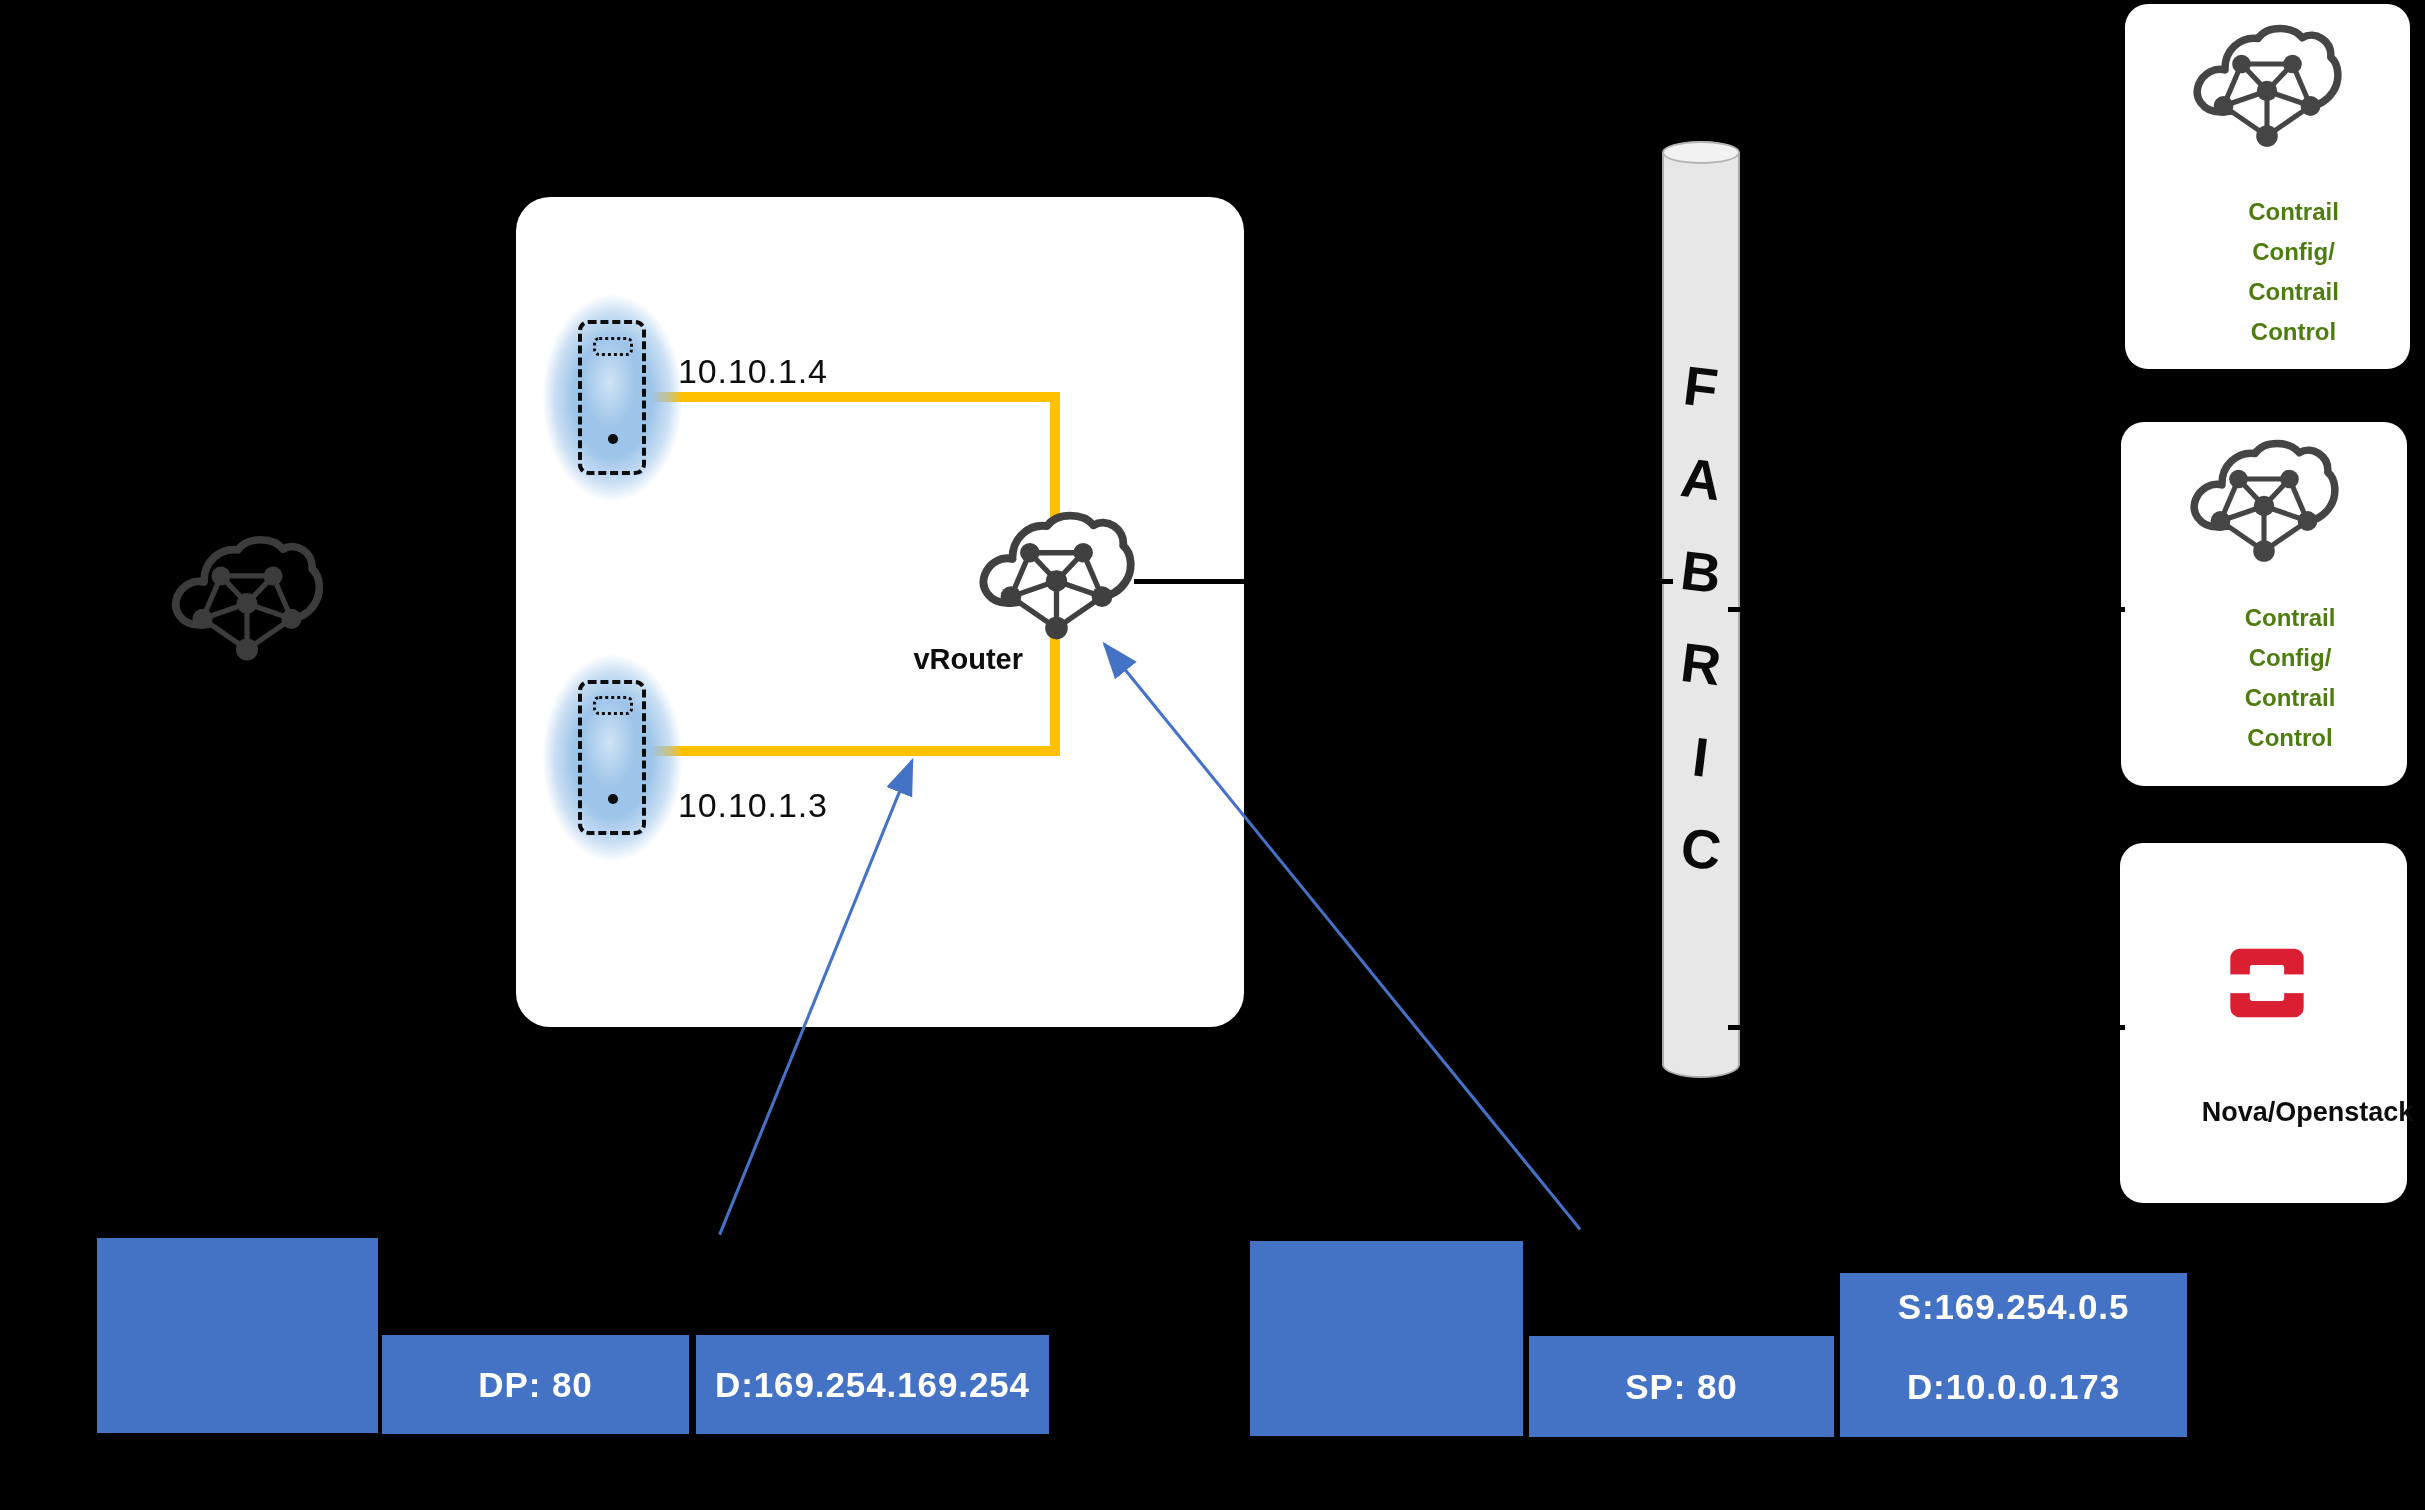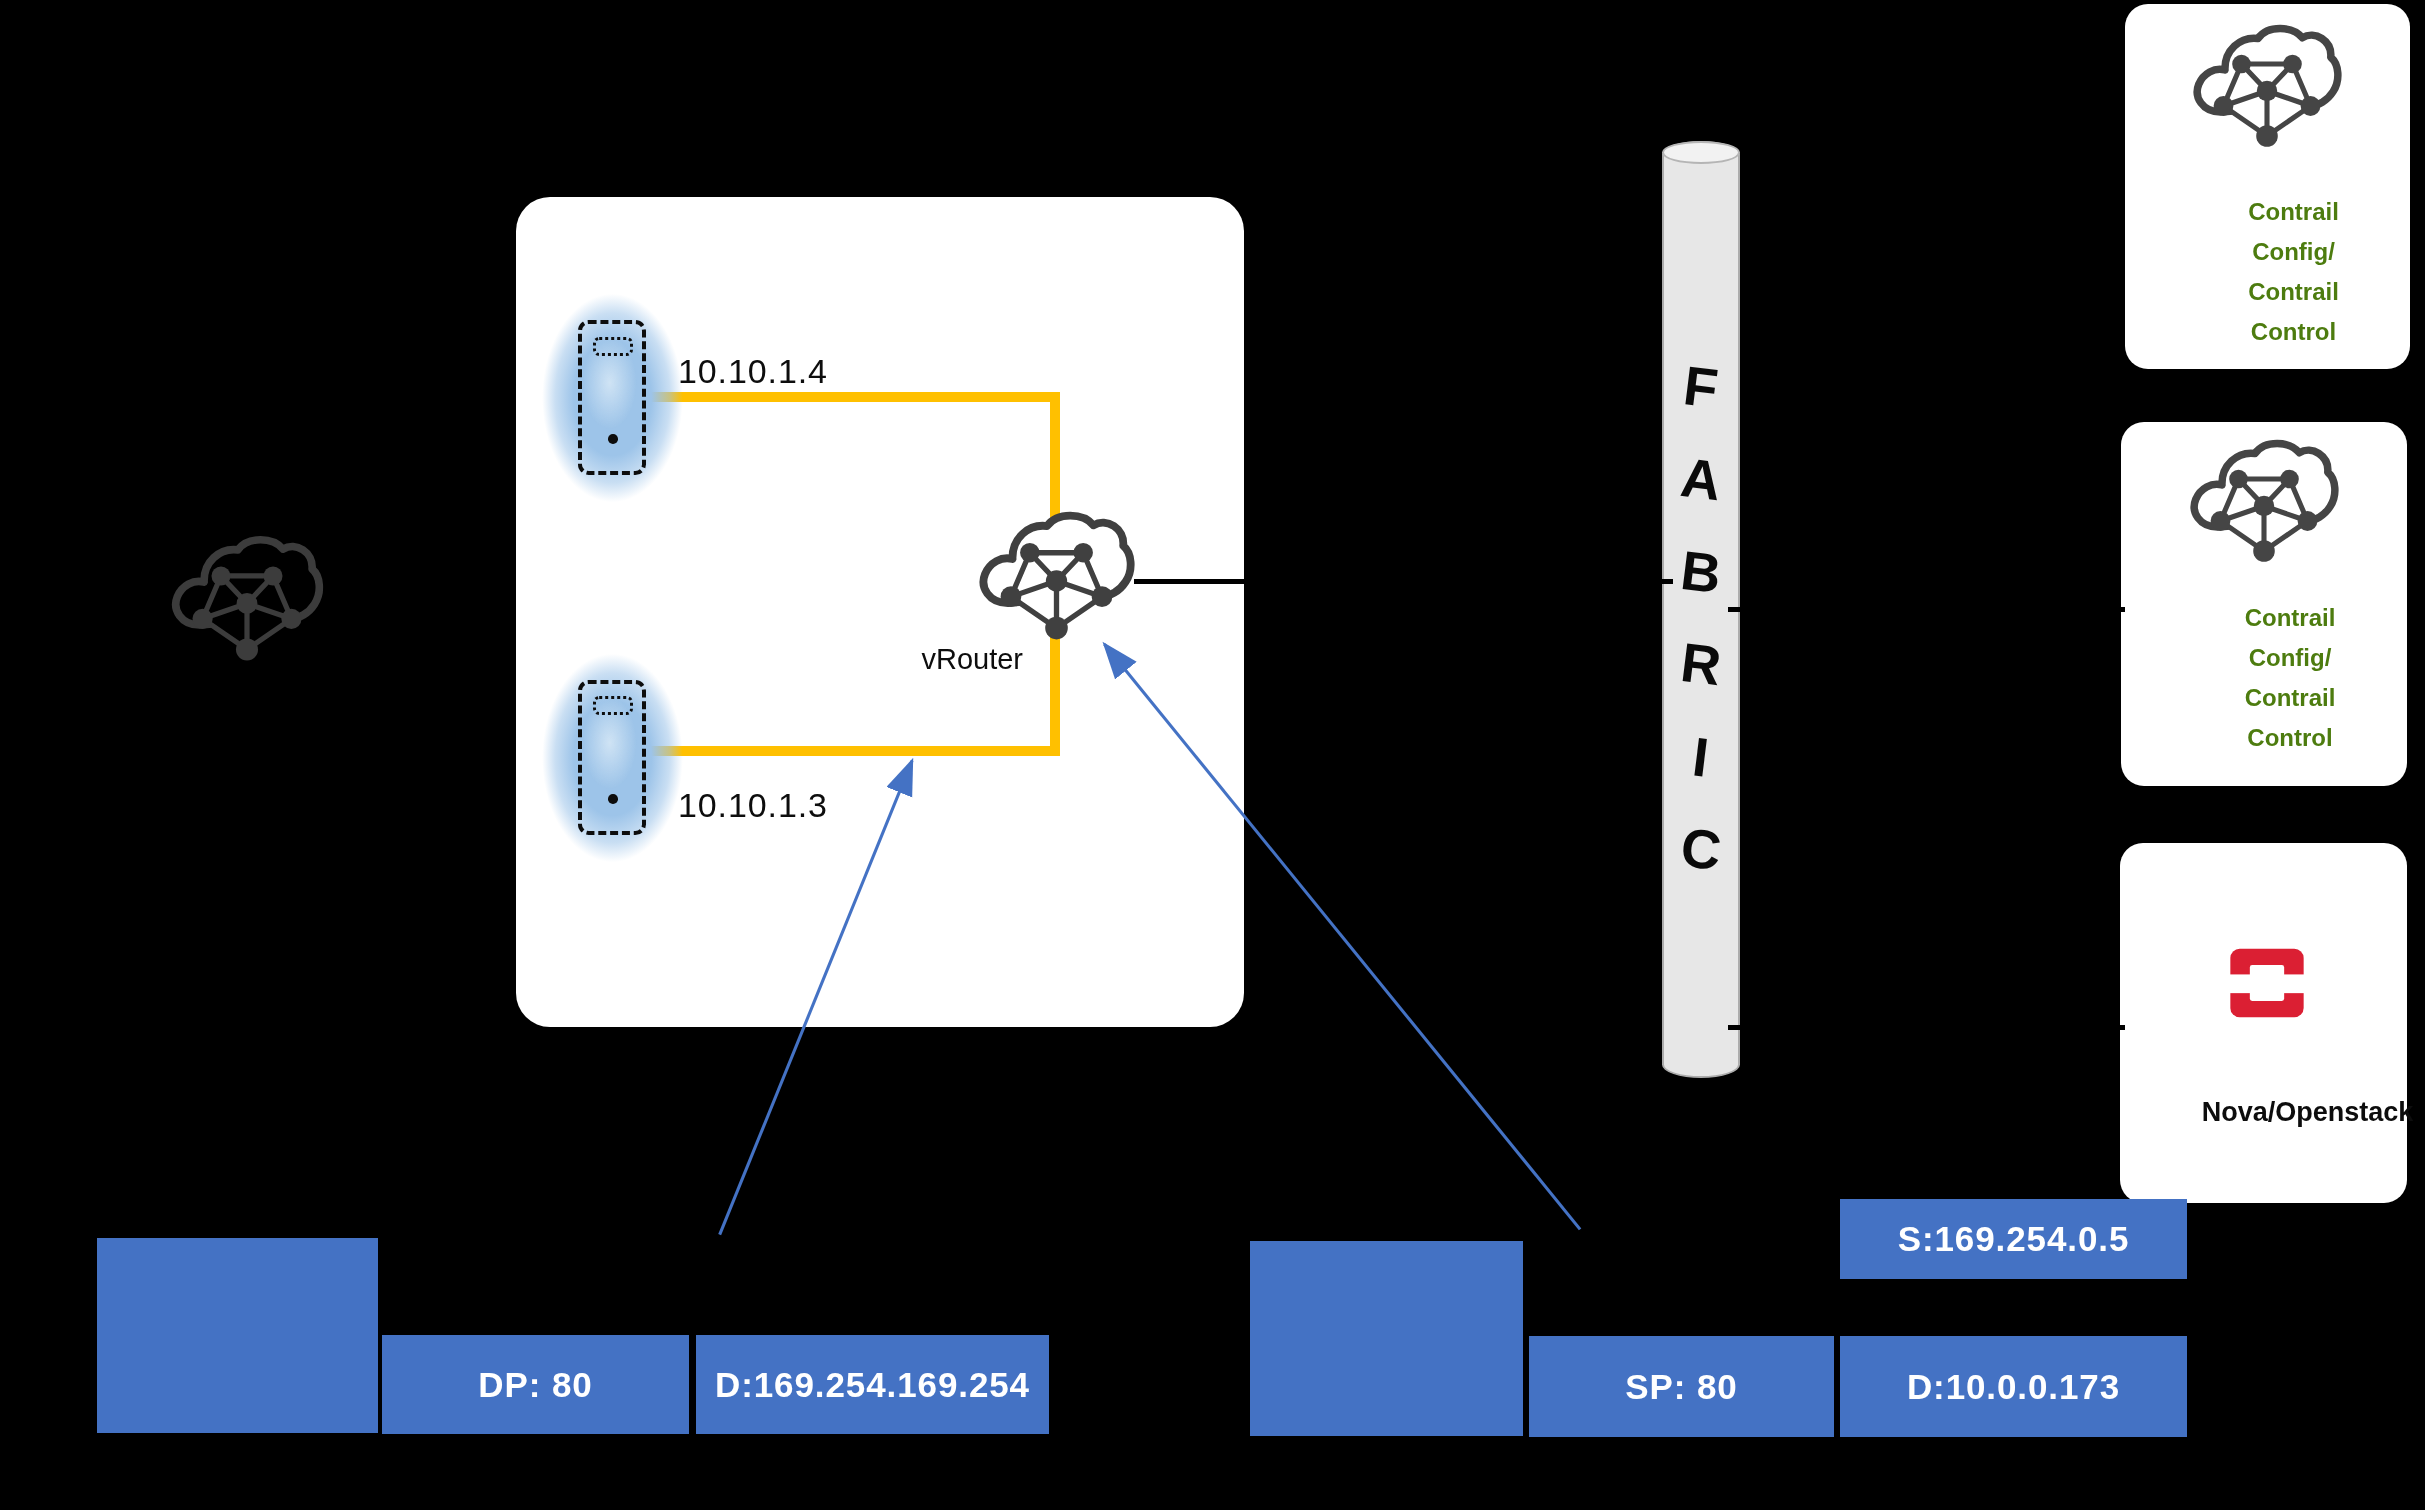--- a/index.html
+++ b/index.html
@@ -23,21 +23,21 @@
   .ip-label{font-size:34px;font-weight:normal;color:#0d0d0d;z-index:4;letter-spacing:0.9px;}
 
   
   .yline{background:#FFC000;z-index:2;}
 
   
   .bline{background:#000;height:5.3px;z-index:5;}
 
   
   .vrouter-icon{z-index:6;color:#404040;--cloud-fill:#ffffff;}
-  .vrouter-label{width:184px;text-align:right;font-size:29px;font-weight:normal;color:#0d0d0d;z-index:6;}
+  .vrouter-label{width:184px;text-align:right;font-size:29px;font-weight:bold;color:#0d0d0d;z-index:6;}
 
   
   .dim-icon{z-index:0;color:#3c3c3c;--cloud-fill:#000000;}
 
   
   .fabric-body{left:1662px;top:141px;width:78px;height:937px;background:#e7e7e7;
     border:2.6px solid #acacac;border-radius:41px/14px;z-index:2;box-sizing:border-box;}
   .fabric-top{left:1662px;top:141px;width:78px;height:23px;background:#f2f2f2;
     border:2.6px solid #b5b5b5;border-radius:50%;z-index:3;box-sizing:border-box;}
   .fabric-letters{left:1662px;top:360px;width:78px;height:517px;display:flex;flex-direction:column;
@@ -158,21 +158,21 @@
       <use href="#sym-openstack"></use>
     </svg>
   <div class="abs nova-label" style="left:2120px;top:1097px;width:287px">Nova/Openstack</div>
 
   <div class="abs tcell" style="left:97px;top:1238px;width:281px;height:195px"></div>
   <div class="abs tcell" style="left:382px;top:1335px;width:307px;height:99px">DP: 80</div>
   <div class="abs tcell" style="left:696px;top:1335px;width:353px;height:99px">D:169.254.169.254</div>
 
   <div class="abs tcell" style="left:1250px;top:1241px;width:273px;height:195px"></div>
   <div class="abs tcell" style="left:1529px;top:1336px;width:305px;height:101px">SP: 80</div>
-  <div class="abs tcell" style="left:1840px;top:1199px;width:347px;height:80px">S:169.254.0.5</div>
+  <div class="abs tcell" style="left:1840px;top:1273px;width:347px;height:68px">S:169.254.0.5</div>
   <div class="abs tcell" style="left:1840px;top:1336px;width:347px;height:101px">D:10.0.0.173</div>
 
   <svg id="arrow-overlay" class="abs" width="2426" height="1510" viewBox="0 0 2748 1711">
     <defs>
       <marker id="ah" markerWidth="13" markerHeight="10" refX="11" refY="4.5" orient="auto">
         <path d="M0,0 L12,4.5 L0,9 Z" fill="#4472C4"></path>
       </marker>
     </defs>
     <line x1="815" y1="1399" x2="1033" y2="862" stroke="#4472C4" stroke-width="3.5" marker-end="url(#ah)"></line>
     <line x1="1790" y1="1393" x2="1251" y2="730" stroke="#4472C4" stroke-width="3.5" marker-end="url(#ah)"></line>

